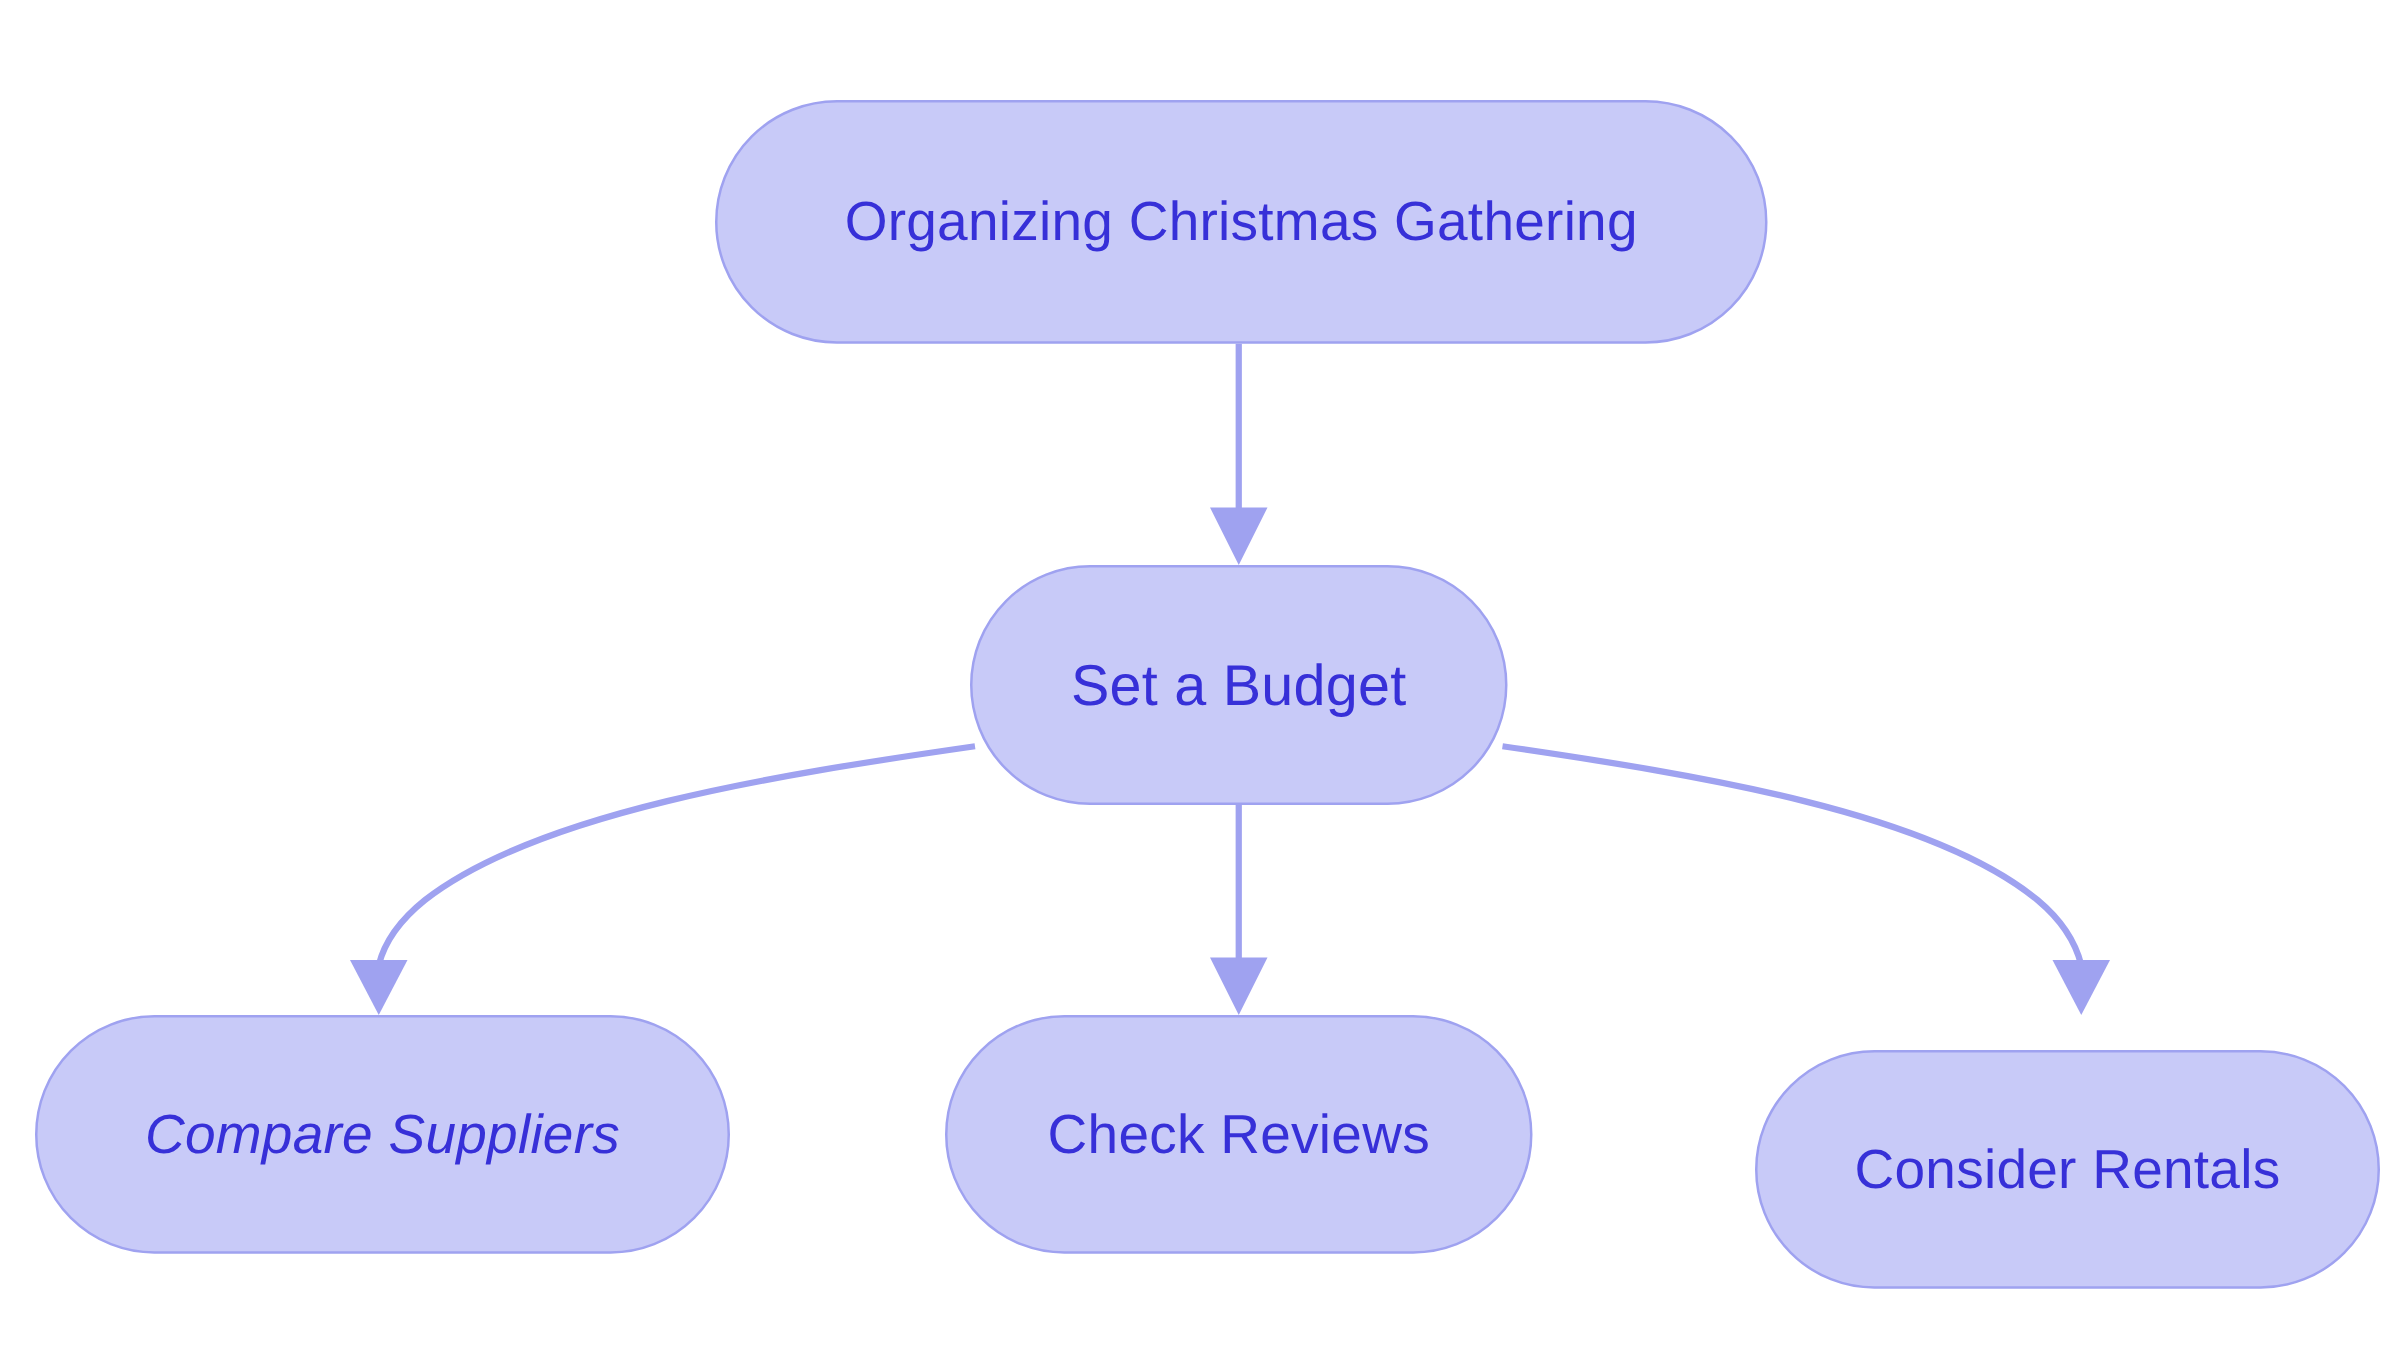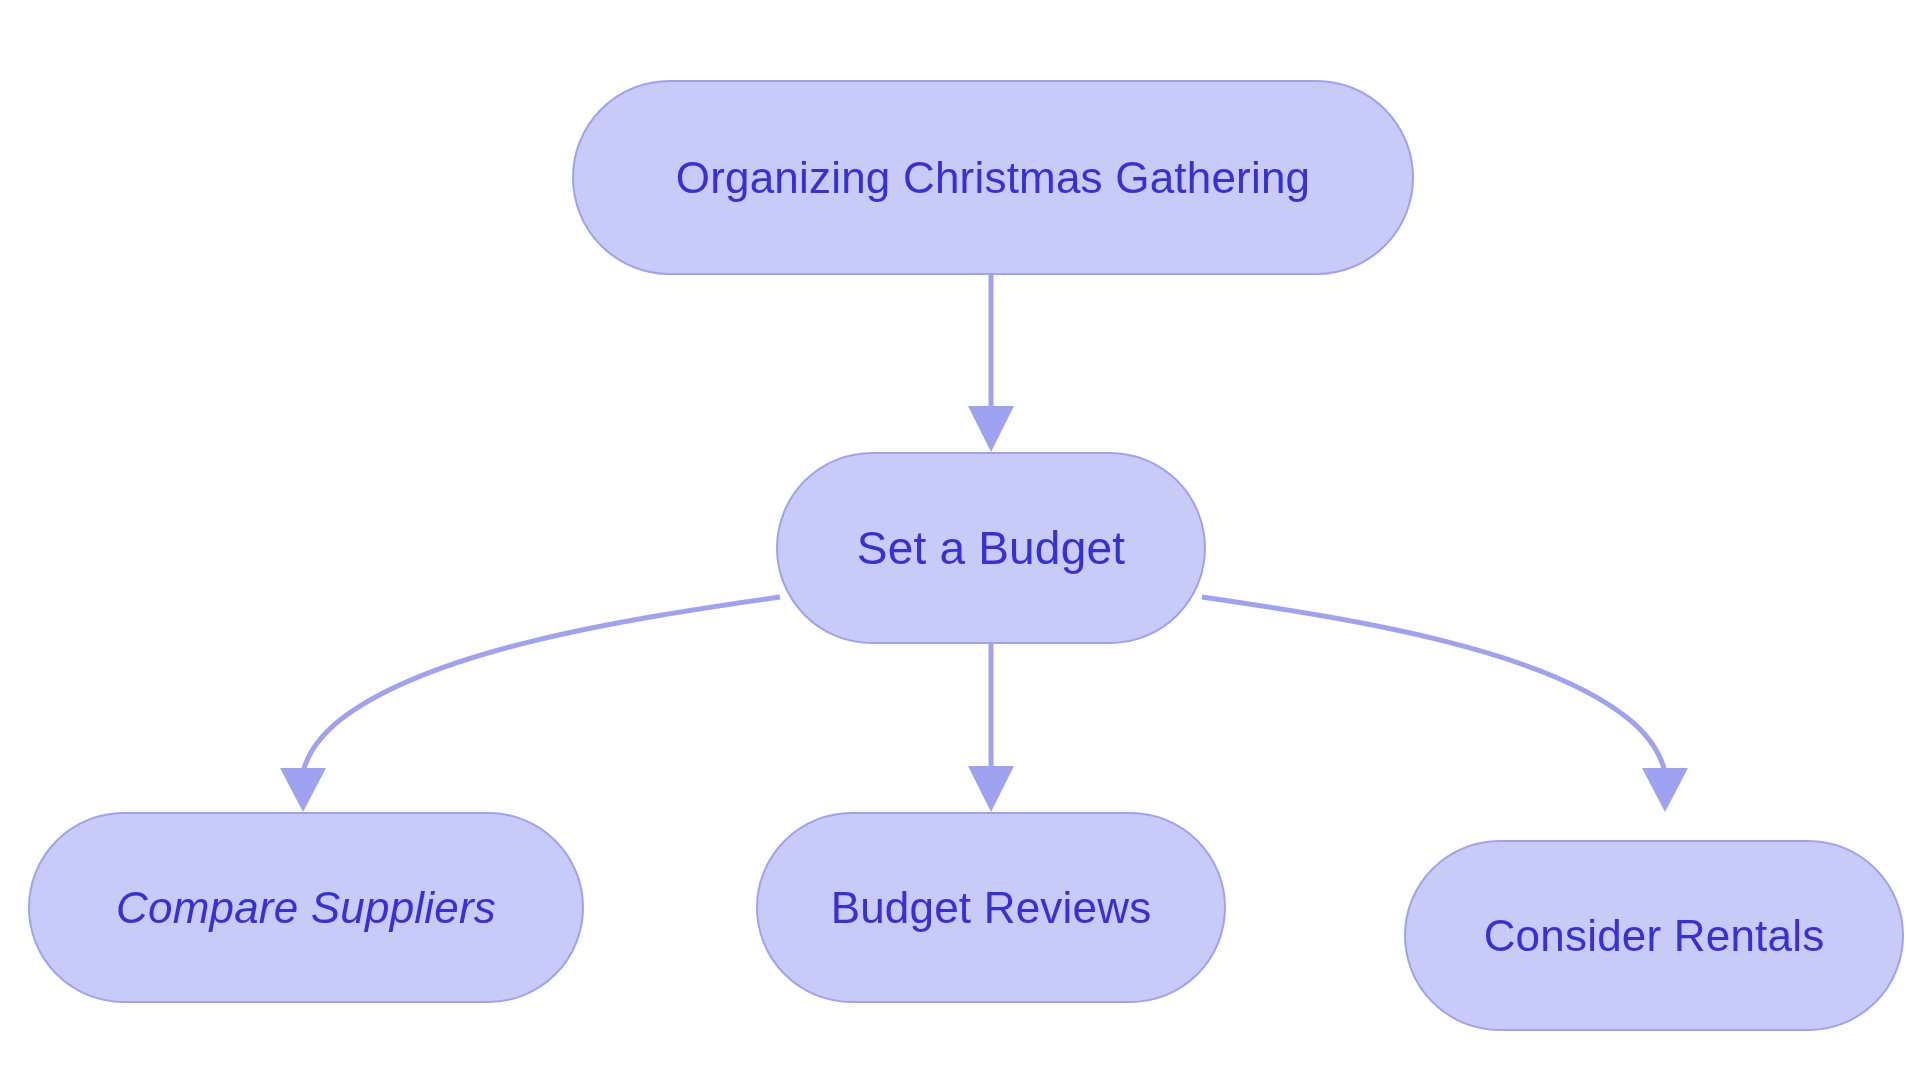--- a/index.html
+++ b/index.html
@@ -130,20 +130,20 @@
 
   <div class="node" id="node-budget">
     <span class="node-label">Set a Budget</span>
   </div>
 
   <div class="node" id="node-compare">
     <span class="node-label">Compare Suppliers</span>
   </div>
 
   <div class="node" id="node-reviews">
-    <span class="node-label">Budget Reviews</span>
+    <span class="node-label">Check Reviews</span>
   </div>
 
   <div class="node" id="node-rentals">
     <span class="node-label">Consider Rentals</span>
   </div>
 
 </div>
 
 </body></html>

